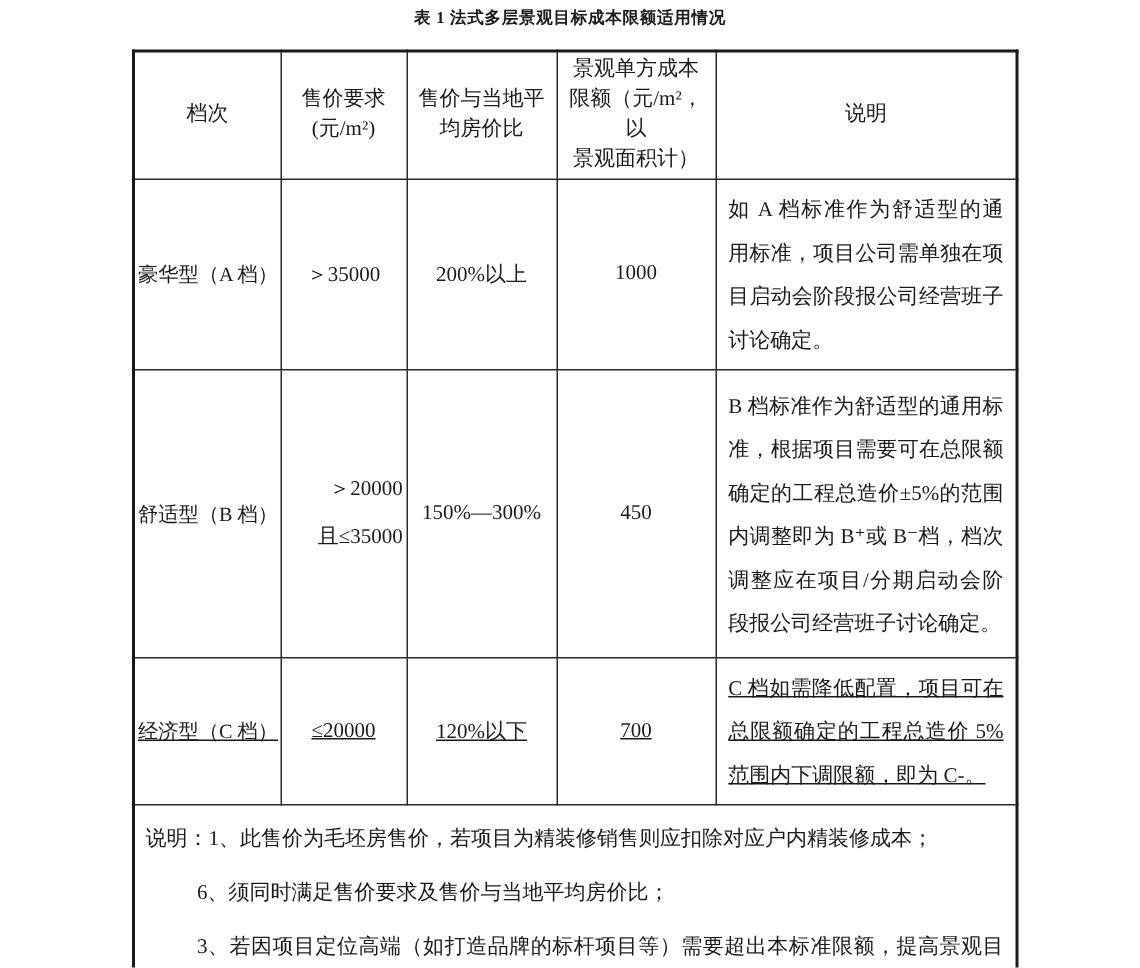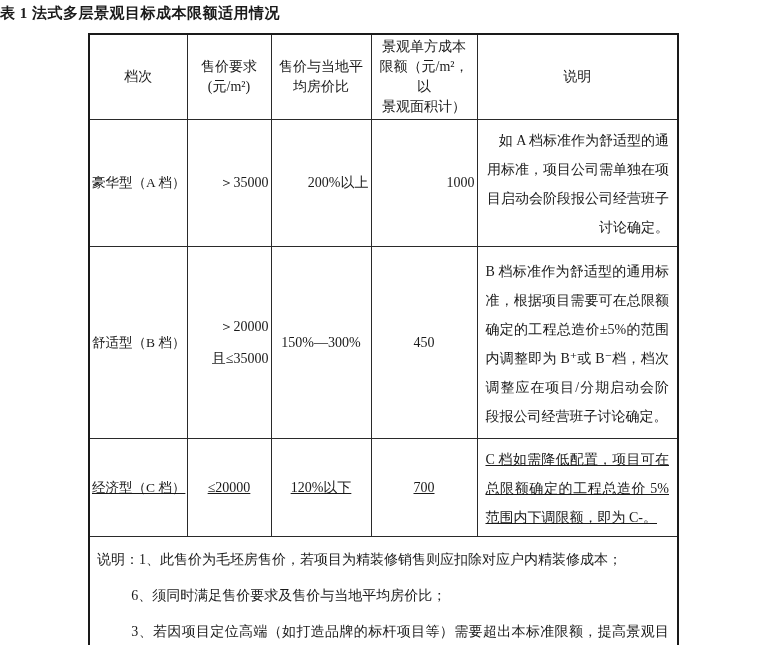--- a/index.html
+++ b/index.html
@@ -16,21 +16,22 @@
     position: relative;
     width: 760px;
     height: 645px;
     background: #ffffff;
   }
   .doc-title {
     position: absolute;
     top: 4px;
     left: 0;
     width: 760px;
-    font-size: 15px;
+    text-align: center;
+    font-size: 11px;
     font-weight: bold;
     letter-spacing: 0.5px;
   }
   table.cost-table {
     position: absolute;
     top: 33px;
     left: 88px;
     width: 589px;
     border-collapse: collapse;
     table-layout: fixed;
@@ -55,21 +56,21 @@
     padding: 2px;
     white-space: pre-line;
   }
   td.grade { white-space: nowrap; font-size: 13.5px; letter-spacing: 0; }
   td.desc {
     text-align: justify;
     vertical-align: middle;
     padding: 6px 8px 4px 8px;
     line-height: 29px;
   }
-  tr.row-a > td { height: 113px; text-align: right; }
+  tr.row-a > td { height: 113px; }
   tr.row-b > td { height: 181px; }
   tr.row-b td.c.price { line-height: 32px; text-align: right; }
   tr.row-c > td { height: 86px; text-decoration: underline; }
   td.notes-cell {
     vertical-align: top;
     padding: 8px 8px 6px 7px;
     height: 138px;
   }
   .note {
     margin: 0 0 6px 0;

